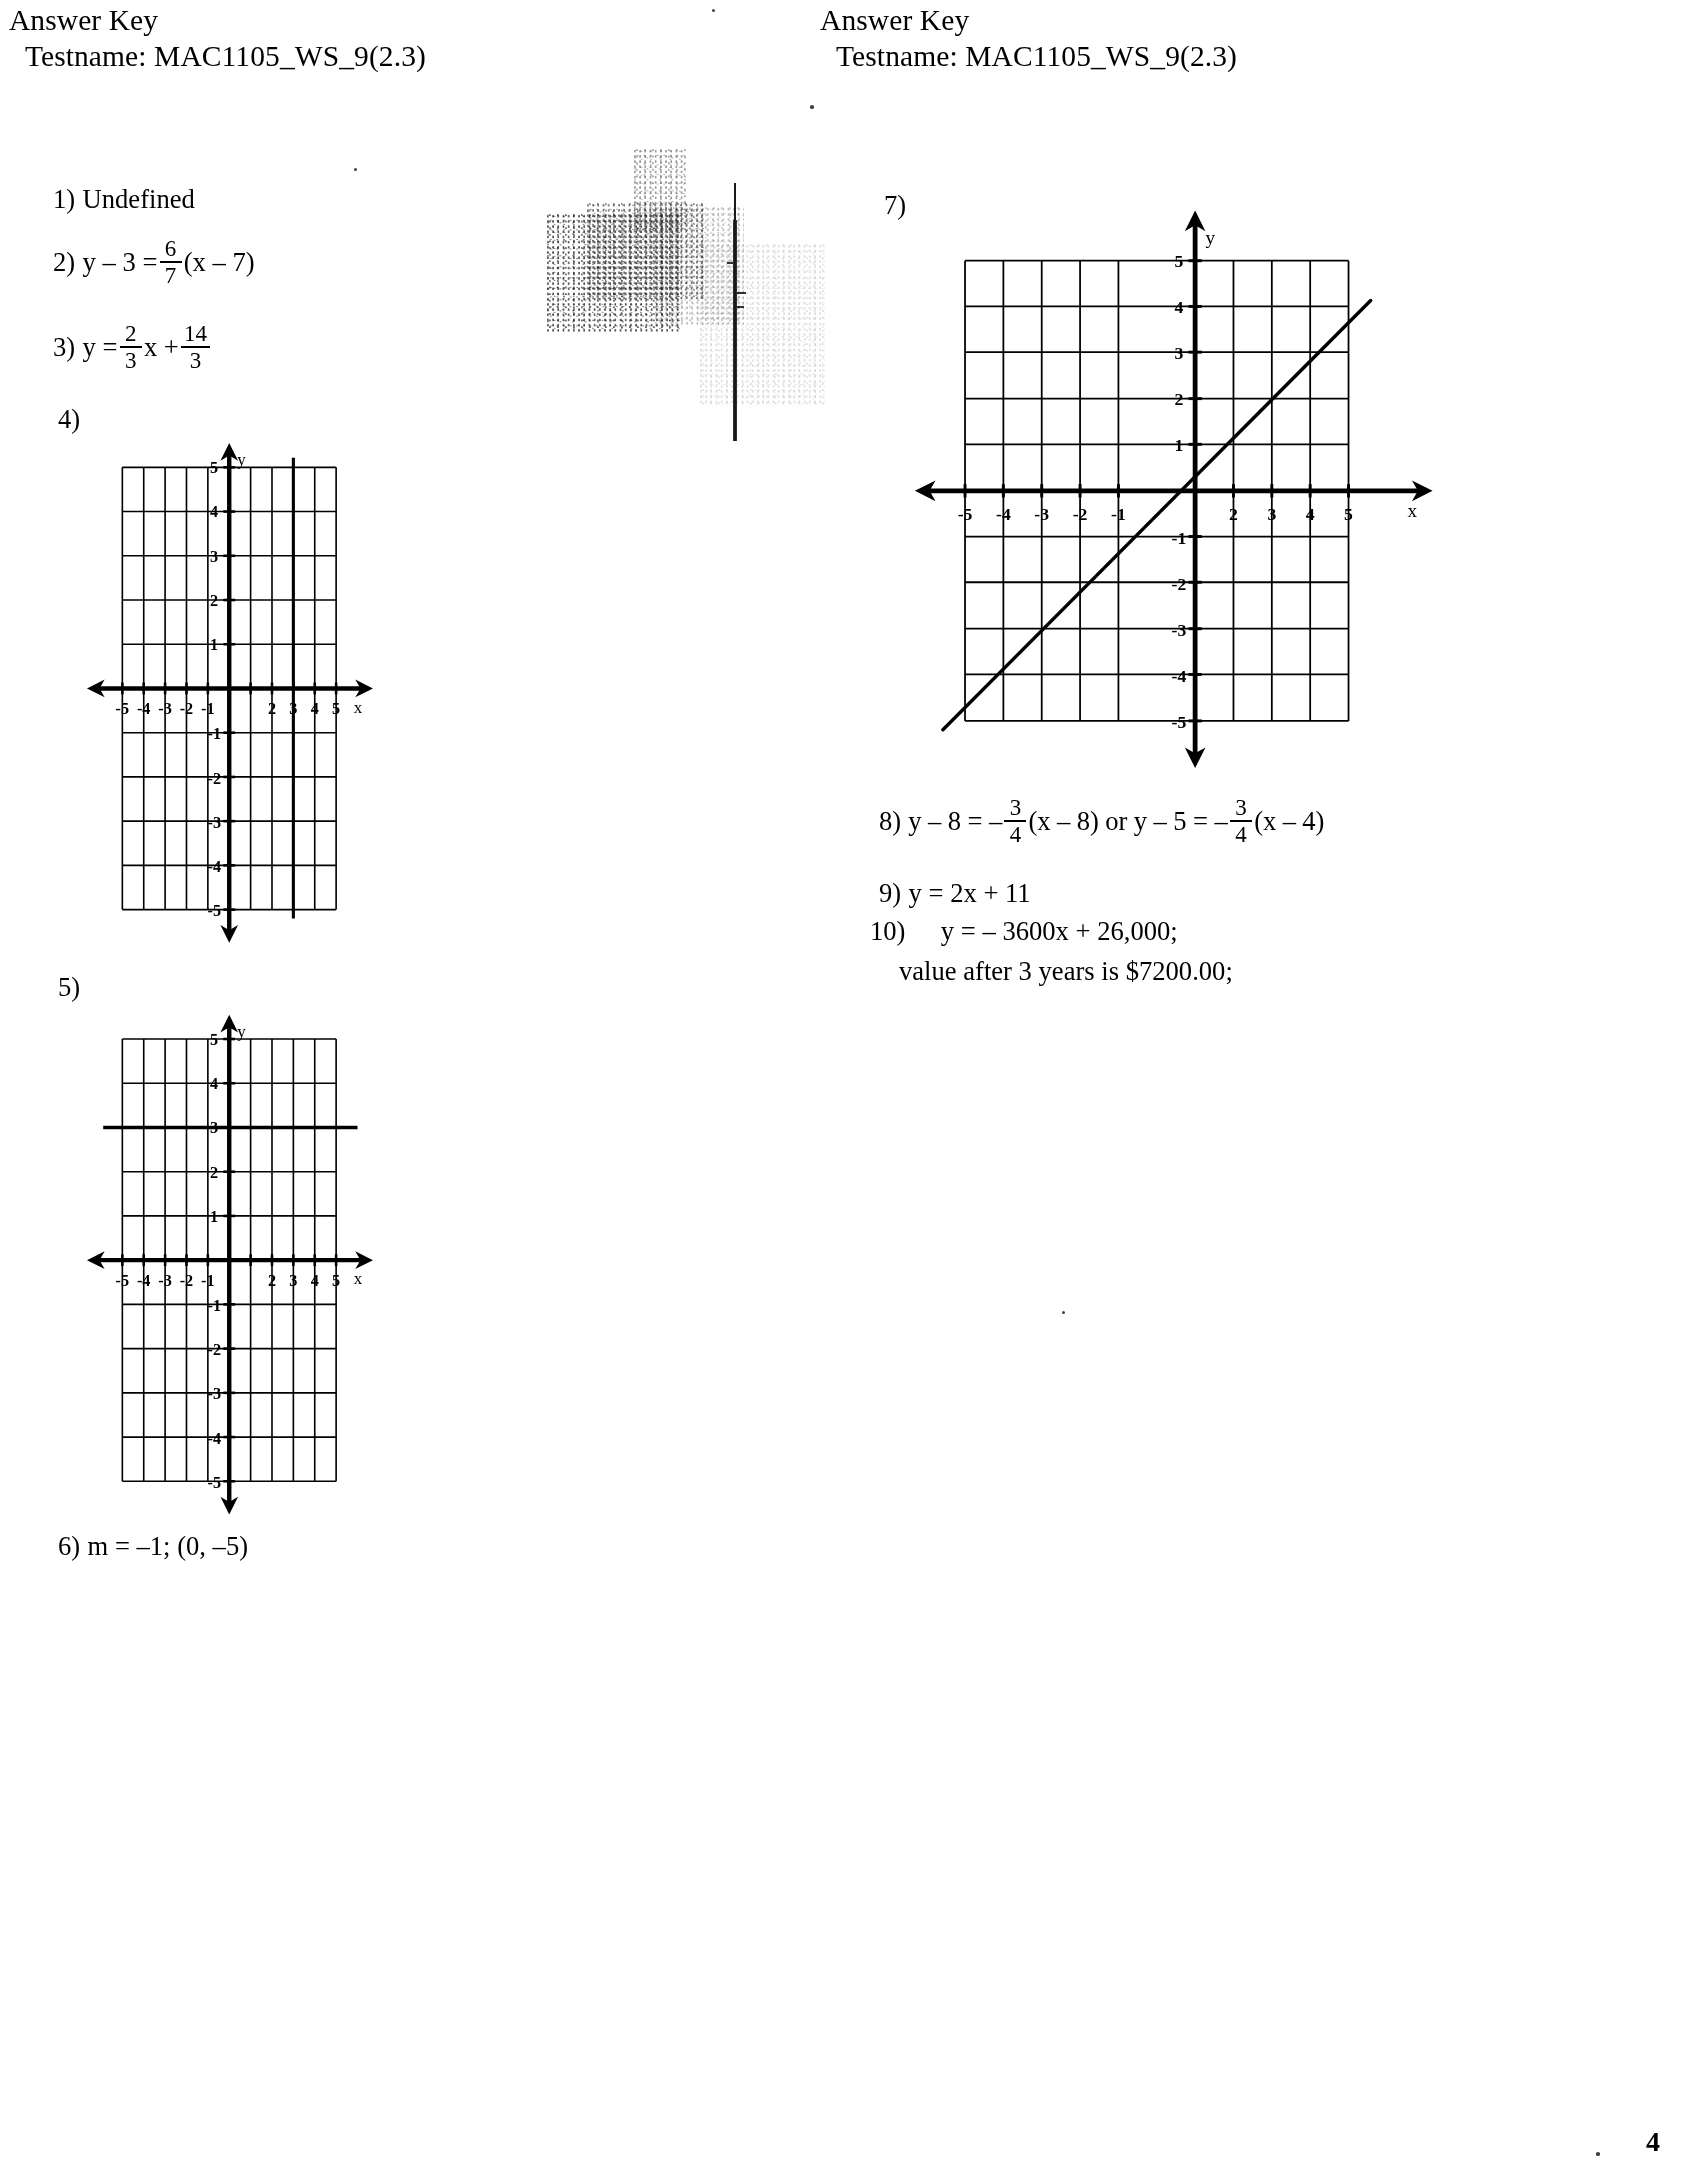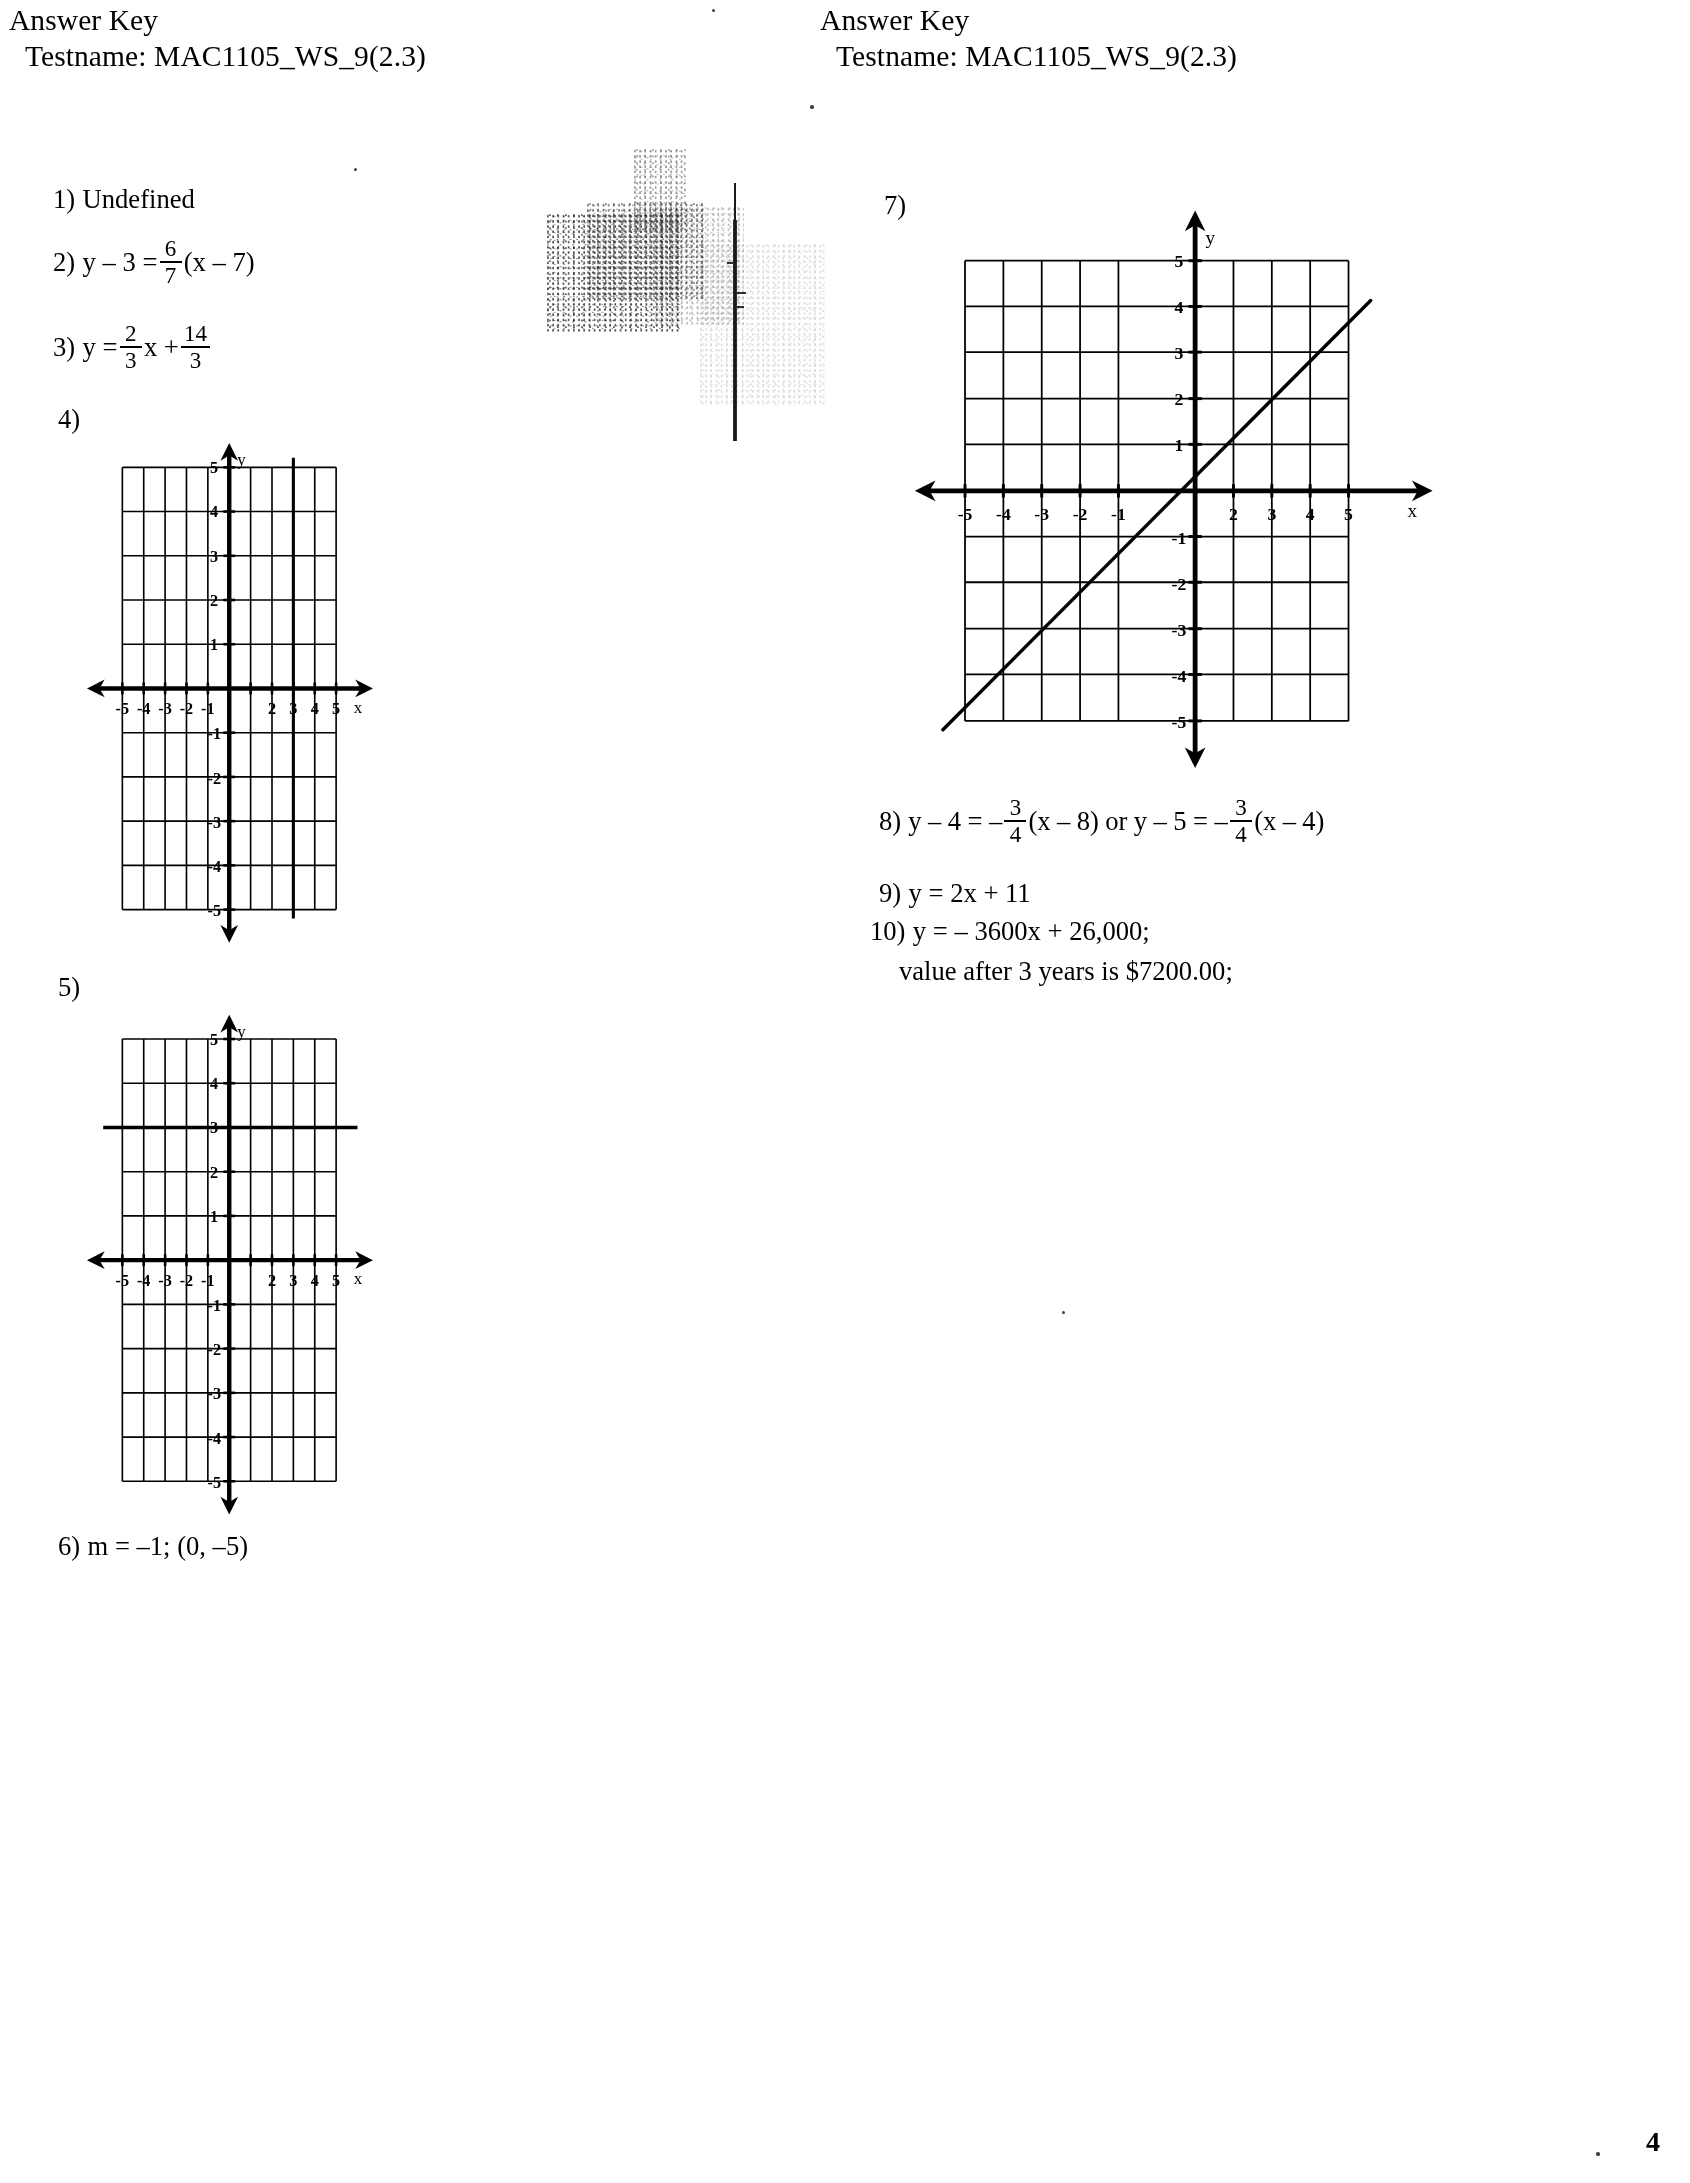--- a/index.html
+++ b/index.html
@@ -452,41 +452,41 @@
       </g>
       <g font-family="Liberation Serif, serif" font-size="26" fill="#000">
         <text x="444" y="82">y</text>
         <text x="718" y="452">x</text>
       </g>
     </svg>
   </div>
 
   <div class="item tight" style="left:879px; top:797px;">
     <span class="num">8)</span>
-    <span>y – 4 = – </span>
+    <span>y – 8 = – </span>
     <span class="frac">
       <span class="num-t">3</span>
       <span class="bar"></span>
       <span class="den-t">4</span>
     </span>
     <span>(x – 8)  or  y – 5 = – </span>
     <span class="frac">
       <span class="num-t">3</span>
       <span class="bar"></span>
       <span class="den-t">4</span>
     </span>
     <span>(x – 4)</span>
   </div>
 
   <div class="item" style="left:879px; top:878px;">
     <span class="num">9)</span>
     <span>y = 2x + 11</span>
   </div>
 
-  <div class="item" style="left:870px; top:916px;">
+  <div class="item" style="left:870px; top:916px;gap:28px;">
     <span class="num">10)</span>
     <span>y = – 3600x + 26,000;</span>
   </div>
   <div class="item" style="left:899px; top:956px;">
     <span>value after 3 years is $7200.00;</span>
   </div>
 
   <div class="pageno" style="left:1646px; top:2126px;">4</div>
 
   <div class="speck" style="left:712px; top:8.9px; width:3px; height:3px;"></div>

